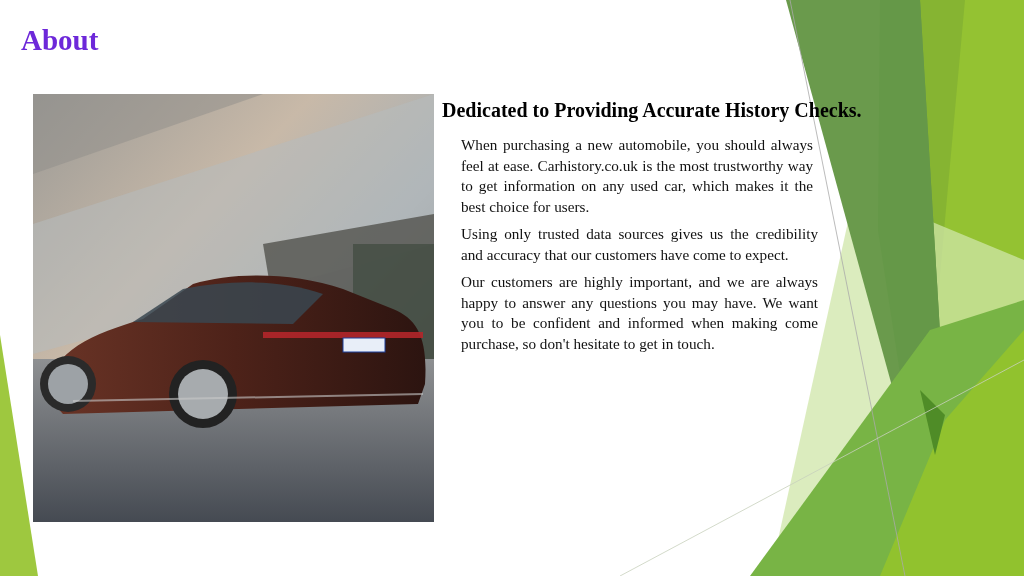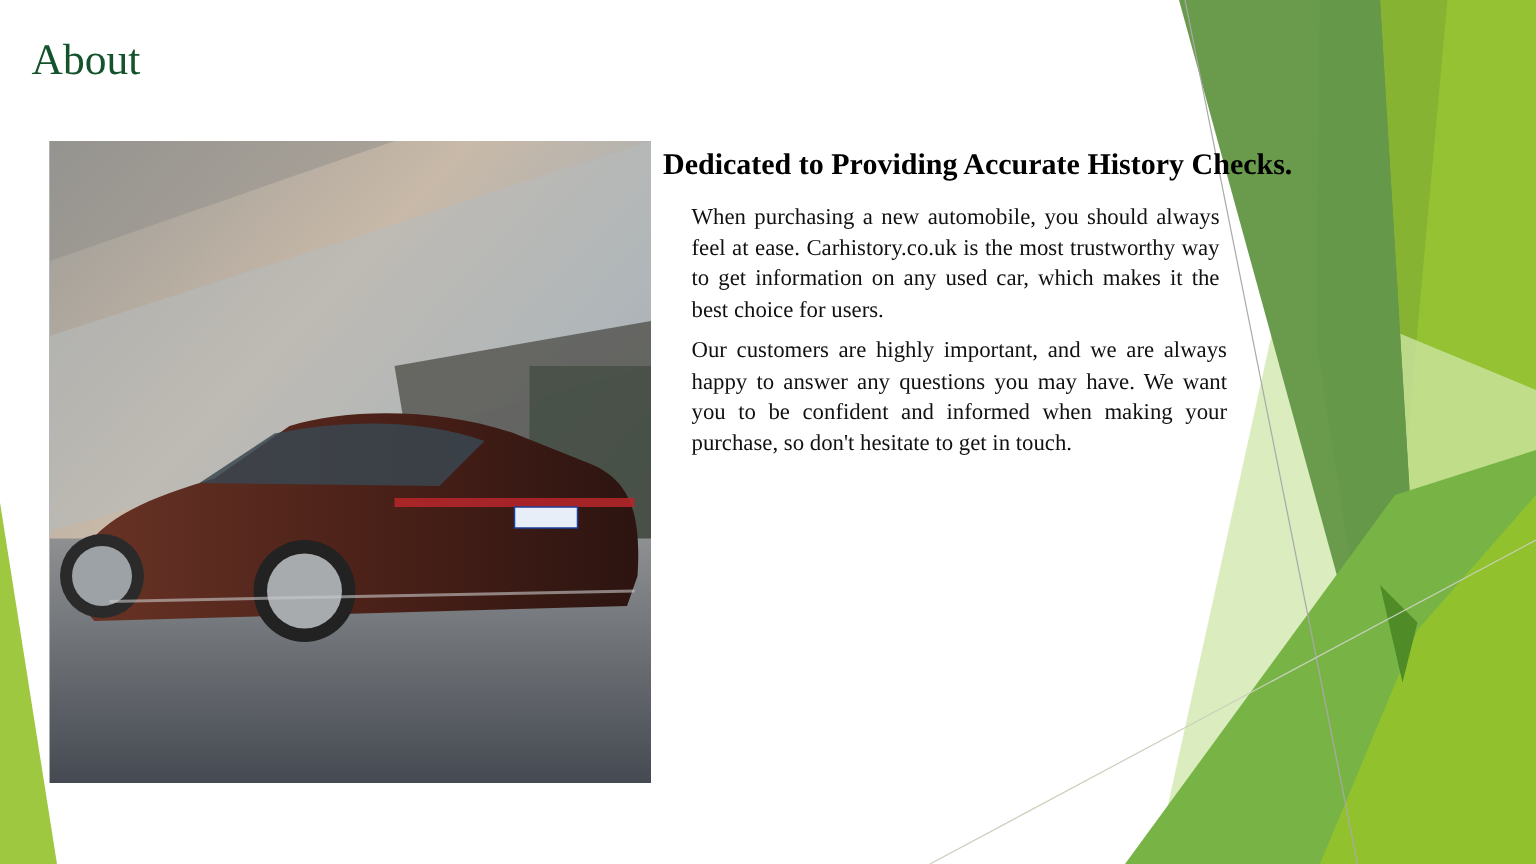--- a/index.html
+++ b/index.html
@@ -5,21 +5,21 @@
   html, body { margin: 0; padding: 0; }
   body {
     width: 1024px; height: 576px; overflow: hidden; position: relative;
     background: #ffffff;
     font-family: "Liberation Serif", "DejaVu Serif", serif;
     color: #111;
   }
   .deco { position: absolute; left: 0; top: 0; width: 1024px; height: 576px; pointer-events: none; }
   .slide-title {
     position: absolute; left: 21px; top: 24px;
-    font-size: 29px; font-weight: normal; letter-spacing: 0px; color: #14532d;
+    font-size: 29px; font-weight: bold; letter-spacing: 0px; color: #6d28d9;
     margin: 0;
   }
   .photo {
     position: absolute; left: 33px; top: 94px; width: 401px; height: 428px;
     overflow: hidden; background: #6f7378;
   }
   .photo svg { display: block; }
   .subheading {
     position: absolute; left: 442px; top: 99px;
     font-size: 20px; font-weight: bold; color: #000; margin: 0; white-space: nowrap;
@@ -91,14 +91,15 @@
     <circle cx="170" cy="300" r="34" fill="#222"></circle>
     <circle cx="170" cy="300" r="25" fill="#a7abae"></circle>
     <line x1="40" y1="307" x2="390" y2="300" stroke="#c9c9c9" stroke-width="2" opacity="0.6"></line>
   </svg>
 </div>
 
 <h2 class="subheading">Dedicated to Providing Accurate History Checks.</h2>
 
 <div class="body-text">
   <p class="para p1">When purchasing a new automobile, you should always feel at ease. Carhistory.co.uk is the most trustworthy way to get information on any used car, which makes it the best choice for users.</p>
-  <p class="para p4">Our customers are highly important, and we are always happy to answer any questions you may have. We want you to be confident and informed when making your purchase, so don't hesitate to get in touch.</p>
+  <p class="para p3">Using only trusted data sources gives us the credibility and accuracy that our customers have come to expect.</p>
+  <p class="para p4">Our customers are highly important, and we are always happy to answer any questions you may have. We want you to be confident and informed when making come purchase, so don't hesitate to get in touch.</p>
 </div>
 
 </body></html>

